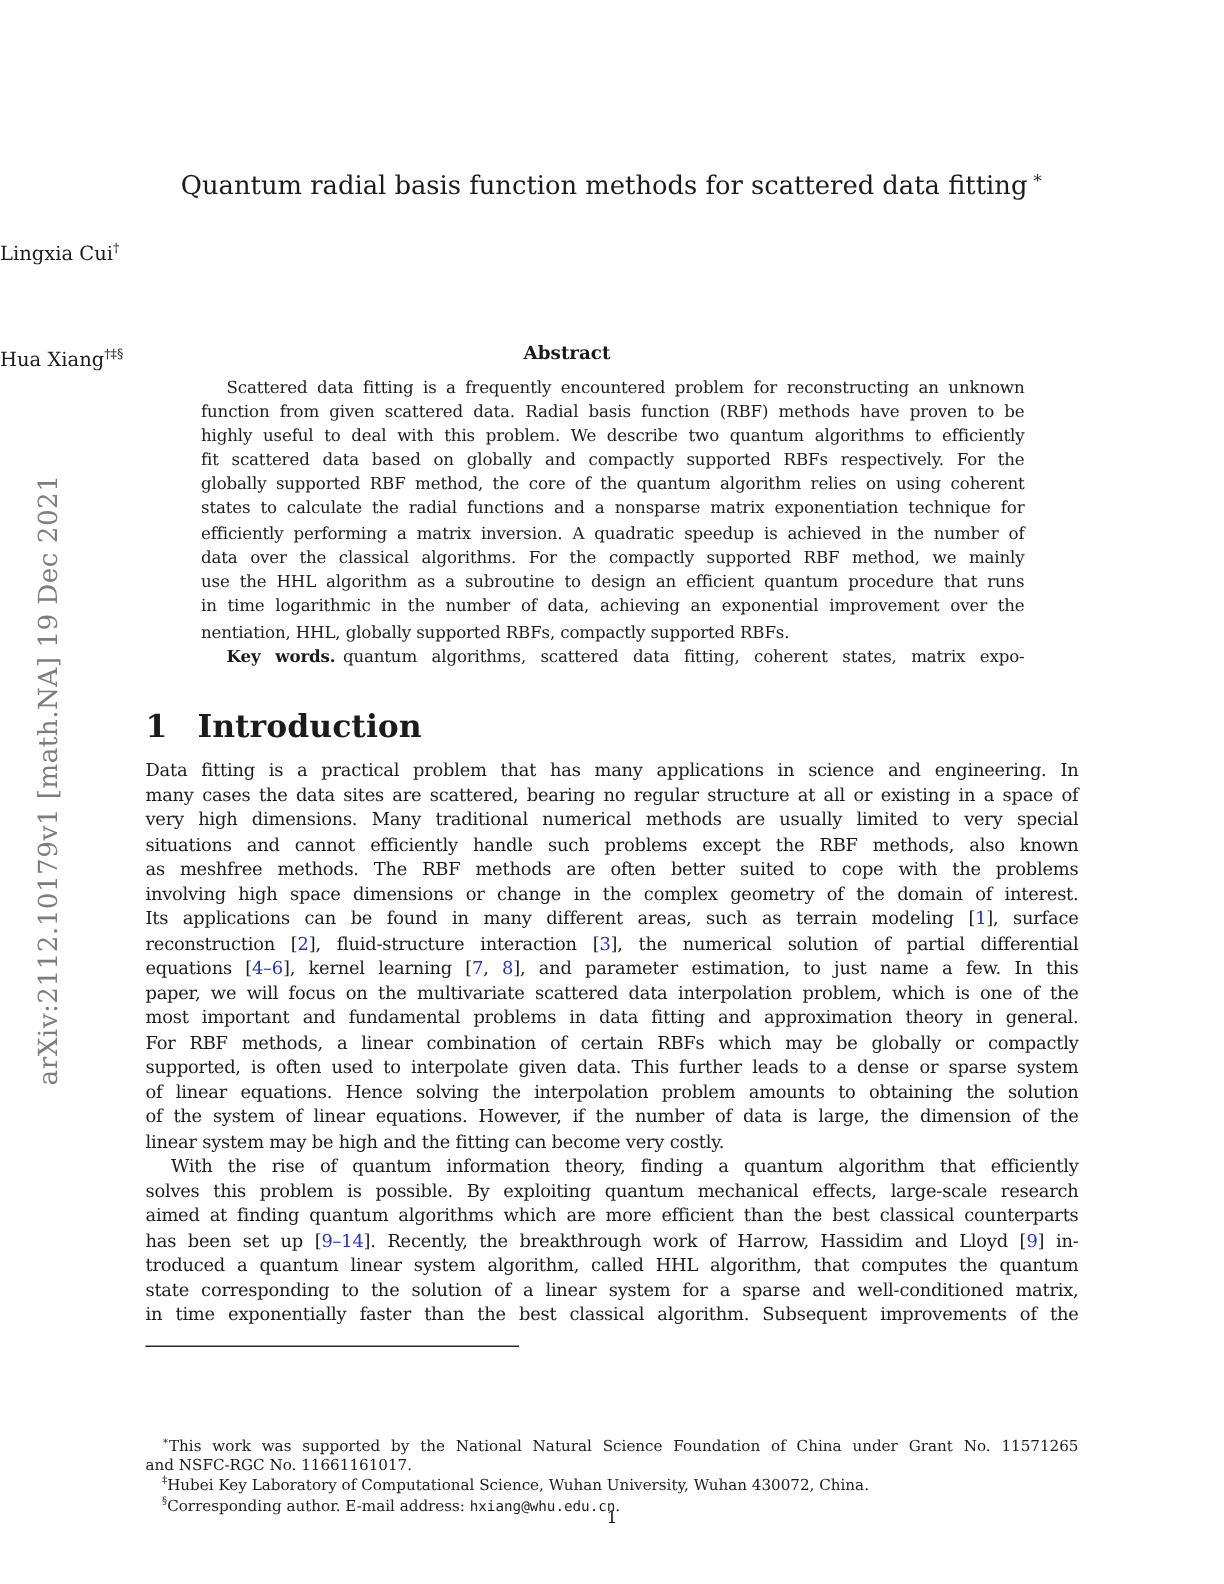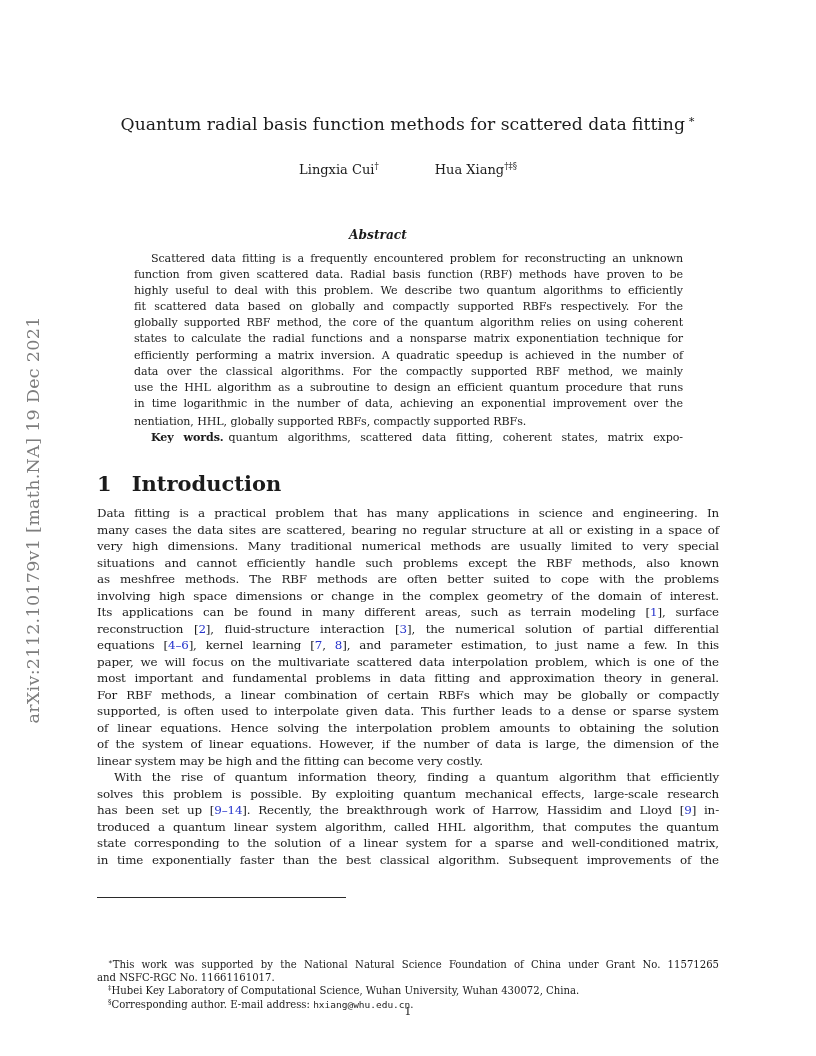--- a/index.html
+++ b/index.html
@@ -44,31 +44,31 @@
   .title sup { font-size: 11px; margin-left: 3px; }
   .authors {
     position: absolute;
     top: 162px;
     left: 0;
     width: 816px;
     display: flex;
     justify-content: center;
     gap: 56px;
     font-size: 13px;
+    flex-direction: column;
   }
   .authors sup { font-size: 8.5px; }
   .abstract-heading {
     position: absolute;
     top: 228px;
     left: 0;
     width: 756px;
     text-align: center;
     font-weight: bold;
     font-size: 12.2px;
-    font-style: italic;
   }
   .abstract {
     position: absolute;
     top: 251px;
     left: 134px;
     width: 549px;
     font-size: 11.1px;
     line-height: 16.1px;
     letter-spacing: -0.1px;
   }
@@ -174,20 +174,21 @@
       <div class="tline">equations [<span class="cite">4–6</span>], kernel learning [<span class="cite">7</span>, <span class="cite">8</span>], and parameter estimation, to just name a few. In this</div>
       <div class="tline">paper, we will focus on the multivariate scattered data interpolation problem, which is one of the</div>
       <div class="tline">most important and fundamental problems in data fitting and approximation theory in general.</div>
       <div class="tline">For RBF methods, a linear combination of certain RBFs which may be globally or compactly</div>
       <div class="tline">supported, is often used to interpolate given data. This further leads to a dense or sparse system</div>
       <div class="tline">of linear equations. Hence solving the interpolation problem amounts to obtaining the solution</div>
       <div class="tline">of the system of linear equations. However, if the number of data is large, the dimension of the</div>
       <div class="tline endline">linear system may be high and the fitting can become very costly.</div>
       <div class="tline ind">With the rise of quantum information theory, finding a quantum algorithm that efficiently</div>
       <div class="tline">solves this problem is possible. By exploiting quantum mechanical effects, large-scale research</div>
+      <div class="tline">aimed at finding quantum algorithms which are more efficient than the best classical counterparts</div>
       <div class="tline">has been set up [<span class="cite">9–14</span>]. Recently, the breakthrough work of Harrow, Hassidim and Lloyd [<span class="cite">9</span>] in-</div>
       <div class="tline">troduced a quantum linear system algorithm, called HHL algorithm, that computes the quantum</div>
       <div class="tline">state corresponding to the solution of a linear system for a sparse and well-conditioned matrix,</div>
       <div class="tline">in time exponentially faster than the best classical algorithm. Subsequent improvements of the</div>
     </div>
 
   <div class="fn-rule"></div>
 
   <div class="footnotes" id="footnotes-block">
       <div class="tline ind"><sup>∗</sup>This work was supported by the National Natural Science Foundation of China under Grant No. 11571265</div>

